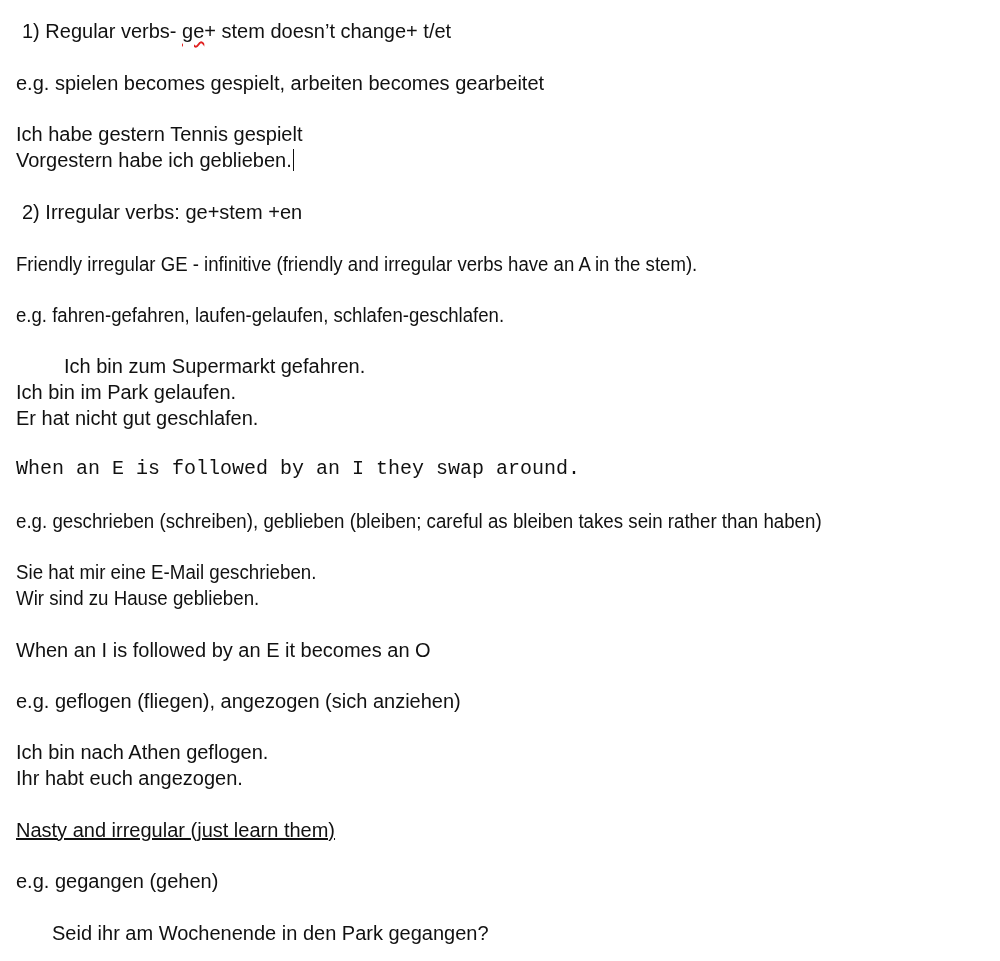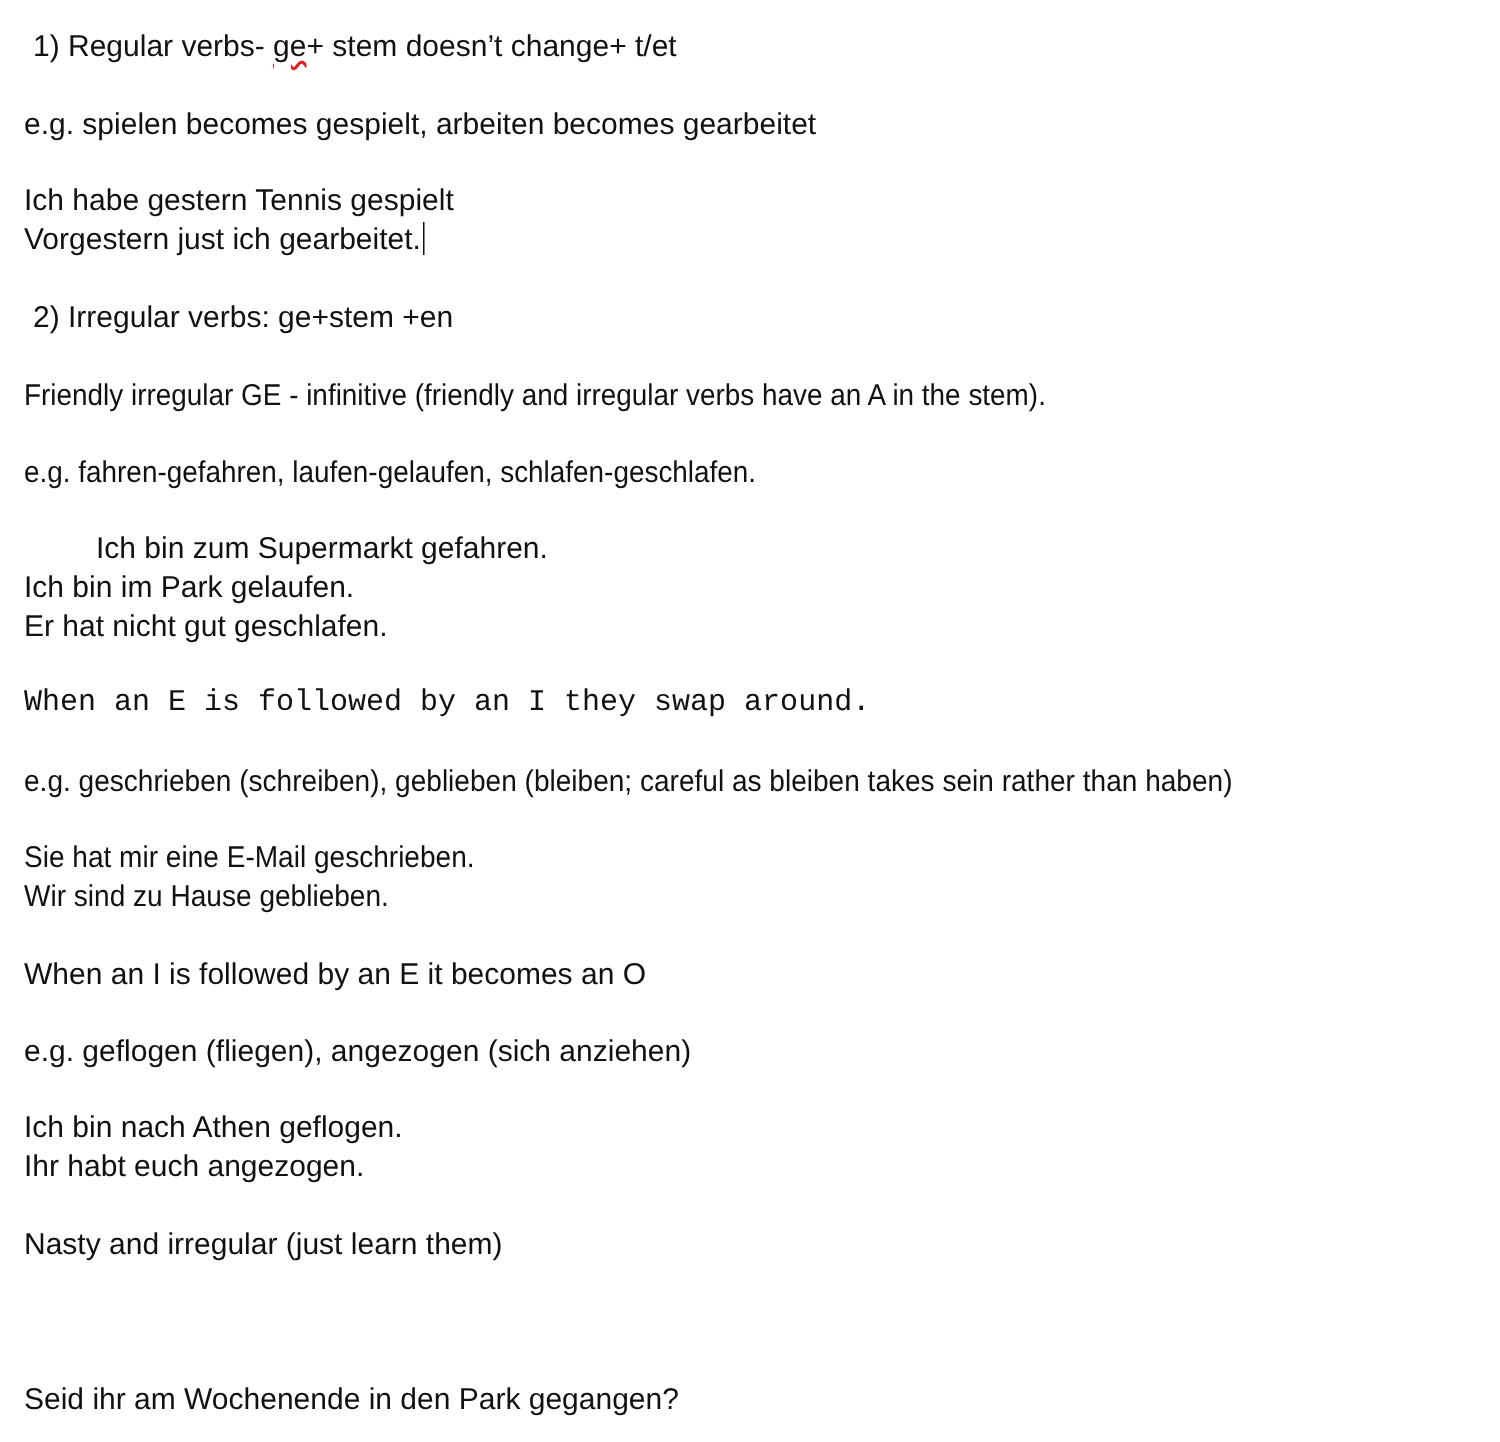--- a/index.html
+++ b/index.html
@@ -53,21 +53,21 @@
 <div class="doc">
 
   <div class="line indent" style="top:18px;">
     <span>1) Regular verbs- </span><span class="spell">ge</span><span>+ stem doesn’t change+ t/et</span>
   </div>
 
   <div class="line" style="top:70px;">e.g. spielen becomes gespielt, arbeiten becomes gearbeitet</div>
 
   <div class="line" style="top:121px;">Ich habe gestern Tennis gespielt</div>
   <div class="line" style="top:147px;">
-    <span>Vorgestern just ich gearbeitet.</span><span class="caret"></span>
+    <span>Vorgestern habe ich geblieben.</span><span class="caret"></span>
   </div>
 
   <div class="line indent" style="top:199px;">2) Irregular verbs: ge+stem +en</div>
 
   <div class="line condensed-a" style="top:251px;">Friendly irregular GE - infinitive (friendly and irregular verbs have an A in the stem).</div>
 
   <div class="line condensed-a" style="top:302px;">e.g. fahren-gefahren, laufen-gelaufen, schlafen-geschlafen.</div>
 
   <div class="line" style="top:353px;margin-left:48px;">Ich bin zum Supermarkt gefahren.</div>
   <div class="line" style="top:379px;">Ich bin im Park gelaufen.</div>
@@ -80,18 +80,19 @@
   <div class="line condensed-b" style="top:559px;">Sie hat mir eine E-Mail geschrieben.</div>
   <div class="line condensed-b" style="top:585px;">Wir sind zu Hause geblieben.</div>
 
   <div class="line" style="top:637px;">When an I is followed by an E it becomes an O</div>
 
   <div class="line" style="top:688px;">e.g. geflogen (fliegen), angezogen (sich anziehen)</div>
 
   <div class="line" style="top:739px;">Ich bin nach Athen geflogen.</div>
   <div class="line" style="top:765px;">Ihr habt euch angezogen.</div>
 
-  <div class="line" style="top:817px;">Nasty and irregular (just learn them)</div>
+  <div class="line" style="top:817px;text-decoration:underline;">Nasty and irregular (just learn them)</div>
 
+  <div class="line" style="top:868px;">e.g. gegangen (gehen)</div>
 
-  <div class="line" style="top:920px;">Seid ihr am Wochenende in den Park gegangen?</div>
+  <div class="line" style="top:920px;margin-left:36px;">Seid ihr am Wochenende in den Park gegangen?</div>
 
 </div>
 
 </body></html>

